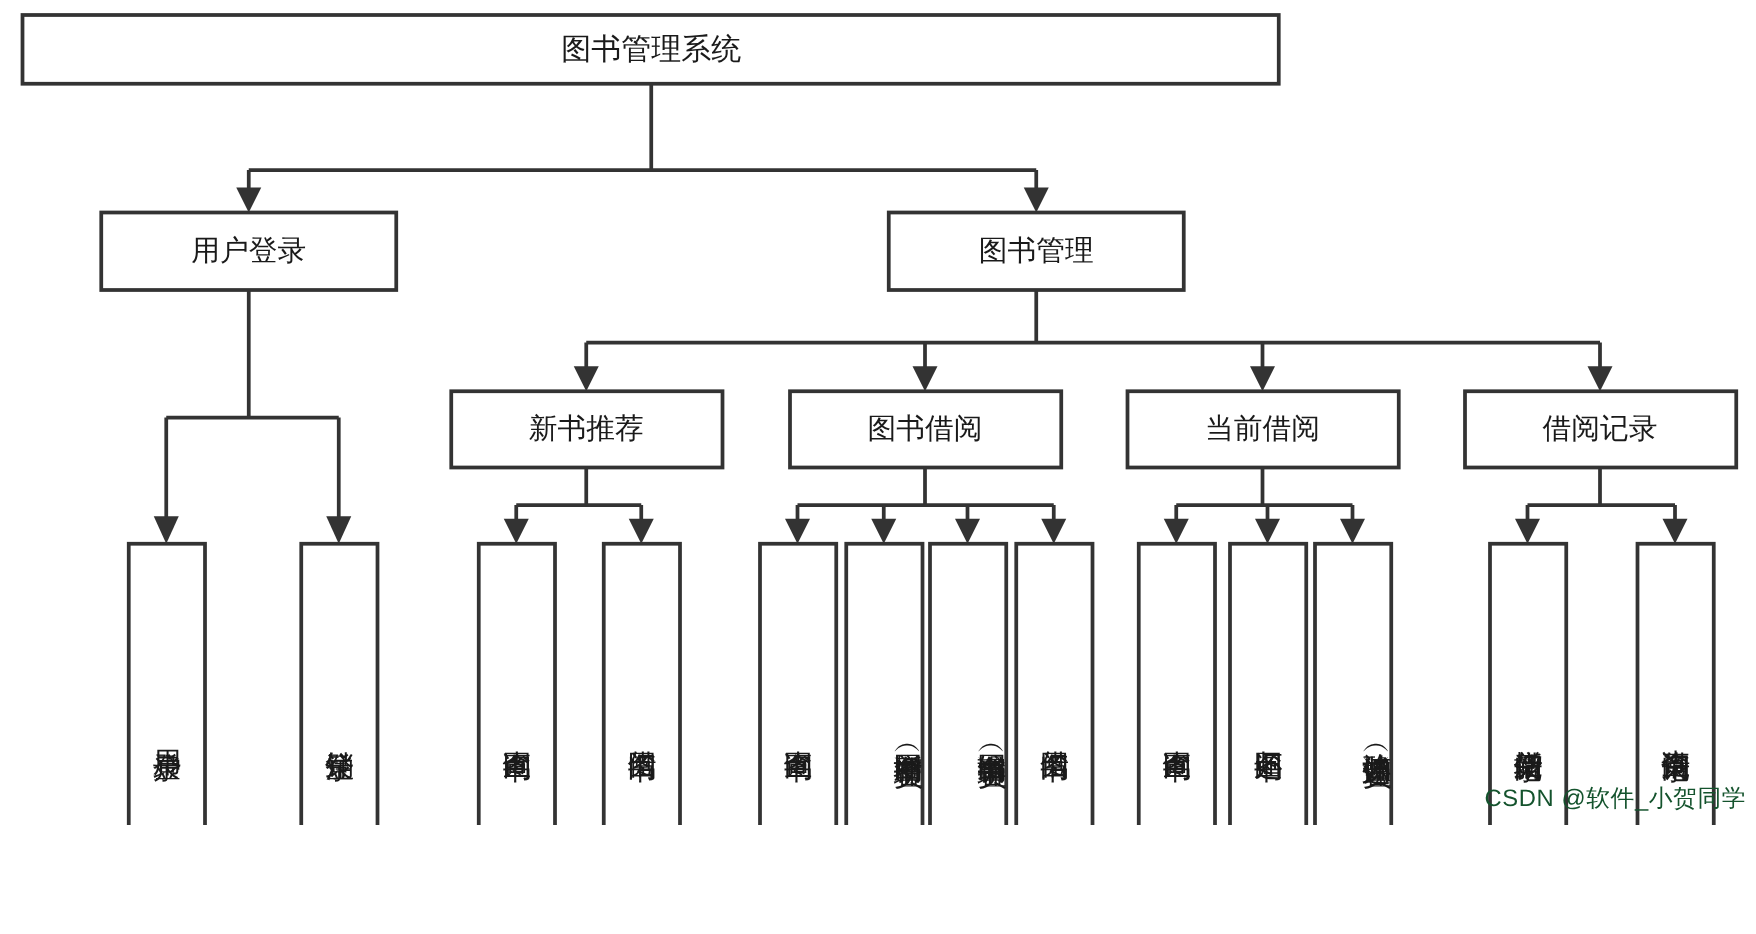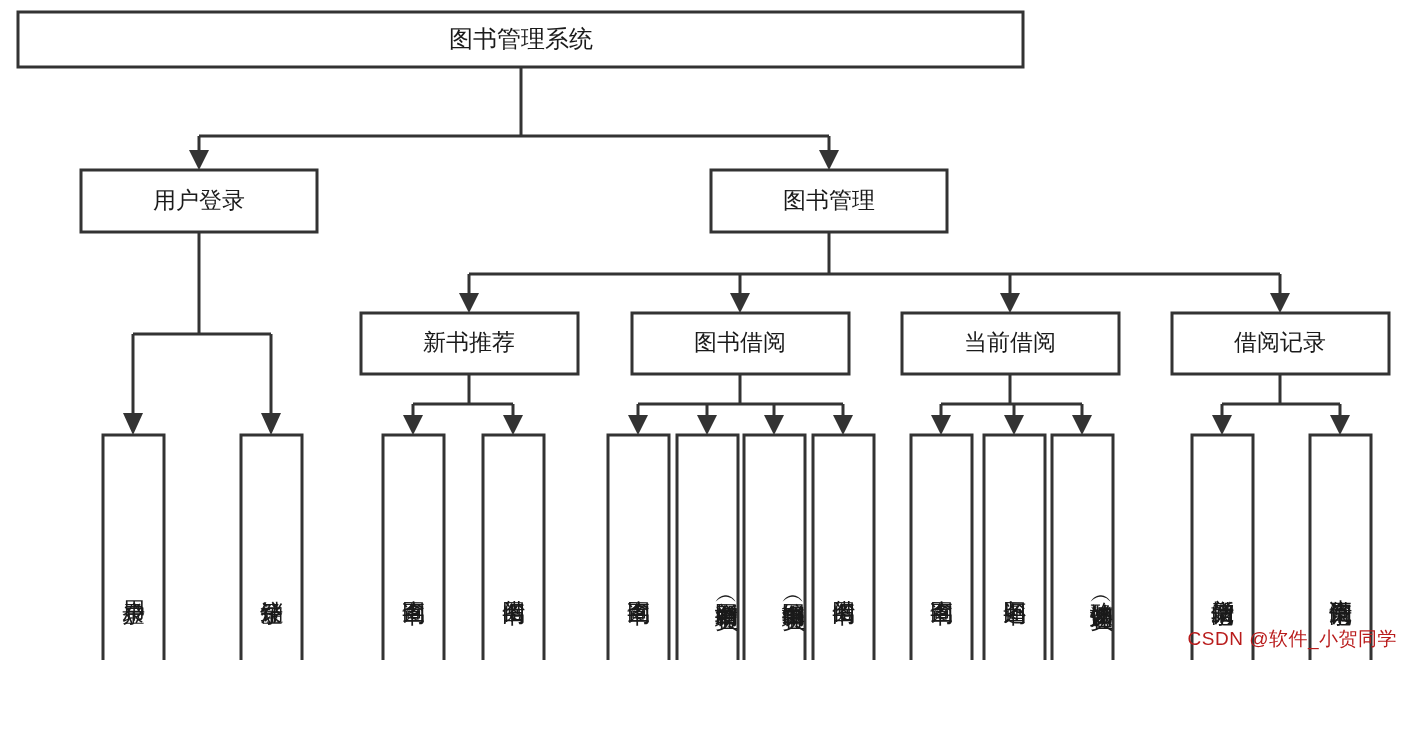--- a/index.html
+++ b/index.html
@@ -70,21 +70,21 @@
   }
   .vlabel.center {
     align-items: center;
   }
   #watermark {
     position: absolute;
     right: 8px;
     bottom: 8px;
     font-family: "Liberation Sans", "DejaVu Sans", sans-serif;
     font-size: 19px;
-    color: #b91c1c;
+    color: #14532d;
     white-space: nowrap;
     letter-spacing: 0.5px;
   }
 </style>
 </head>
 <body>
 
 <div id="stage">
 
   <svg id="diagram-svg" viewBox="0 0 1405 747">

